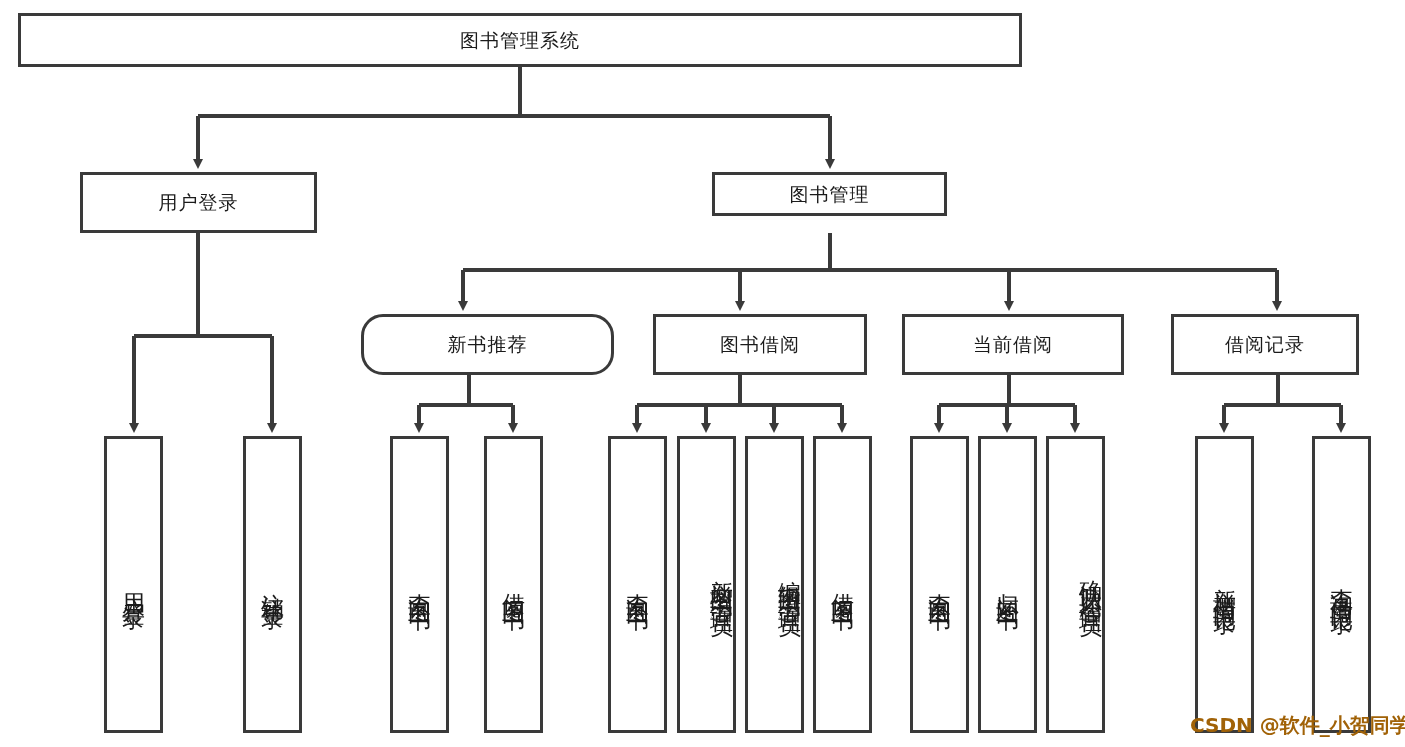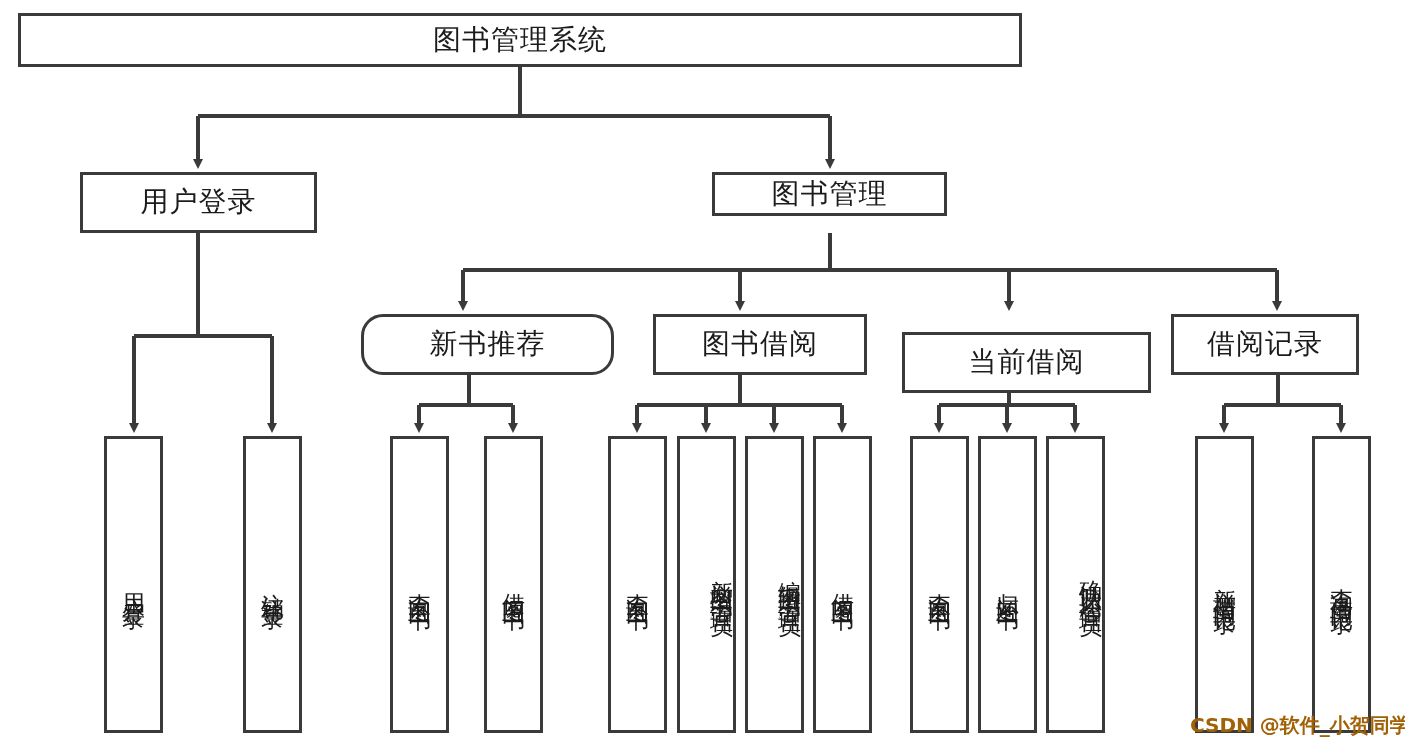--- a/index.html
+++ b/index.html
@@ -29,21 +29,21 @@
     position: absolute;
     box-sizing: border-box;
     background: #ffffff;
     border: 3px solid #3a3a3a;
     display: flex;
     align-items: center;
     justify-content: center;
     color: #1b1b1b;
   }
   .node.horiz {
-    font-size: 28px;
+    font-size: 19px;
     letter-spacing: 1px;
     line-height: 1.1;
   }
   .node.vert {
     writing-mode: vertical-rl;
     text-orientation: upright;
     font-size: 23px;
     letter-spacing: 5px;
     line-height: 1.0;
     padding-top: 6px;
@@ -136,21 +136,21 @@
   <div class="node horiz" style="left:712px; top:172px; width:235px; height:44px;">
     <span>图书管理</span>
   </div>
 
   <div class="node horiz" style="left:361px; top:314px; width:253px; height:61px;border-radius:22px;">
     <span>新书推荐</span>
   </div>
   <div class="node horiz" style="left:633px; top:314px; width:214px; height:61px;margin-left:20px;">
     <span>图书借阅</span>
   </div>
-  <div class="node horiz" style="left:902px; top:332px; width:249px; height:61px;">
+  <div class="node horiz" style="left:902px; top:314px; width:222px; height:61px;">
     <span>当前借阅</span>
   </div>
   <div class="node horiz" style="left:1171px; top:314px; width:188px; height:61px;">
     <span>借阅记录</span>
   </div>
 
   <div class="node vert midtext" style="left:104px; top:436px; width:59px; height:297px;">
     <span class="vlabel">用户登录</span>
   </div>
   <div class="node vert midtext" style="left:243px; top:436px; width:59px; height:297px;">

